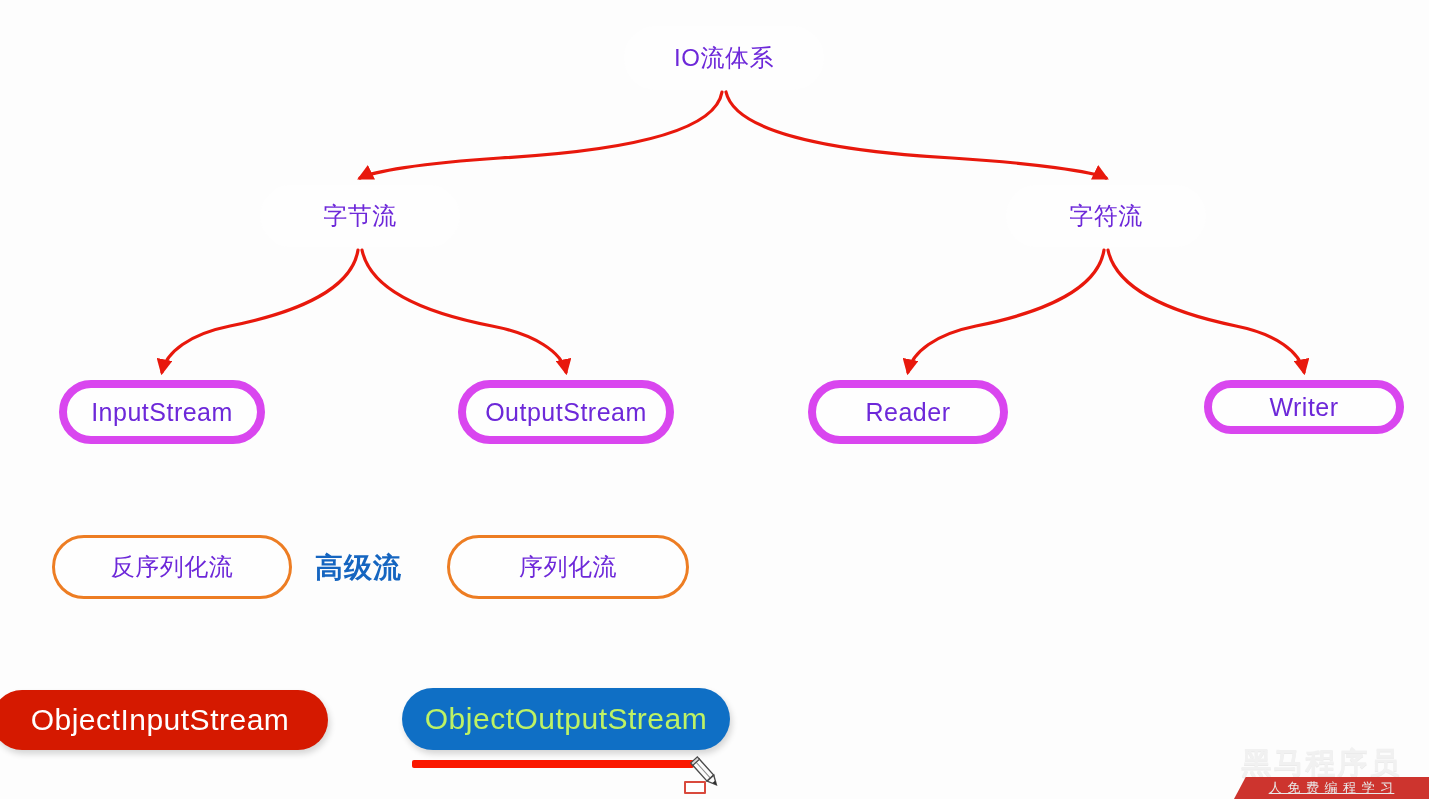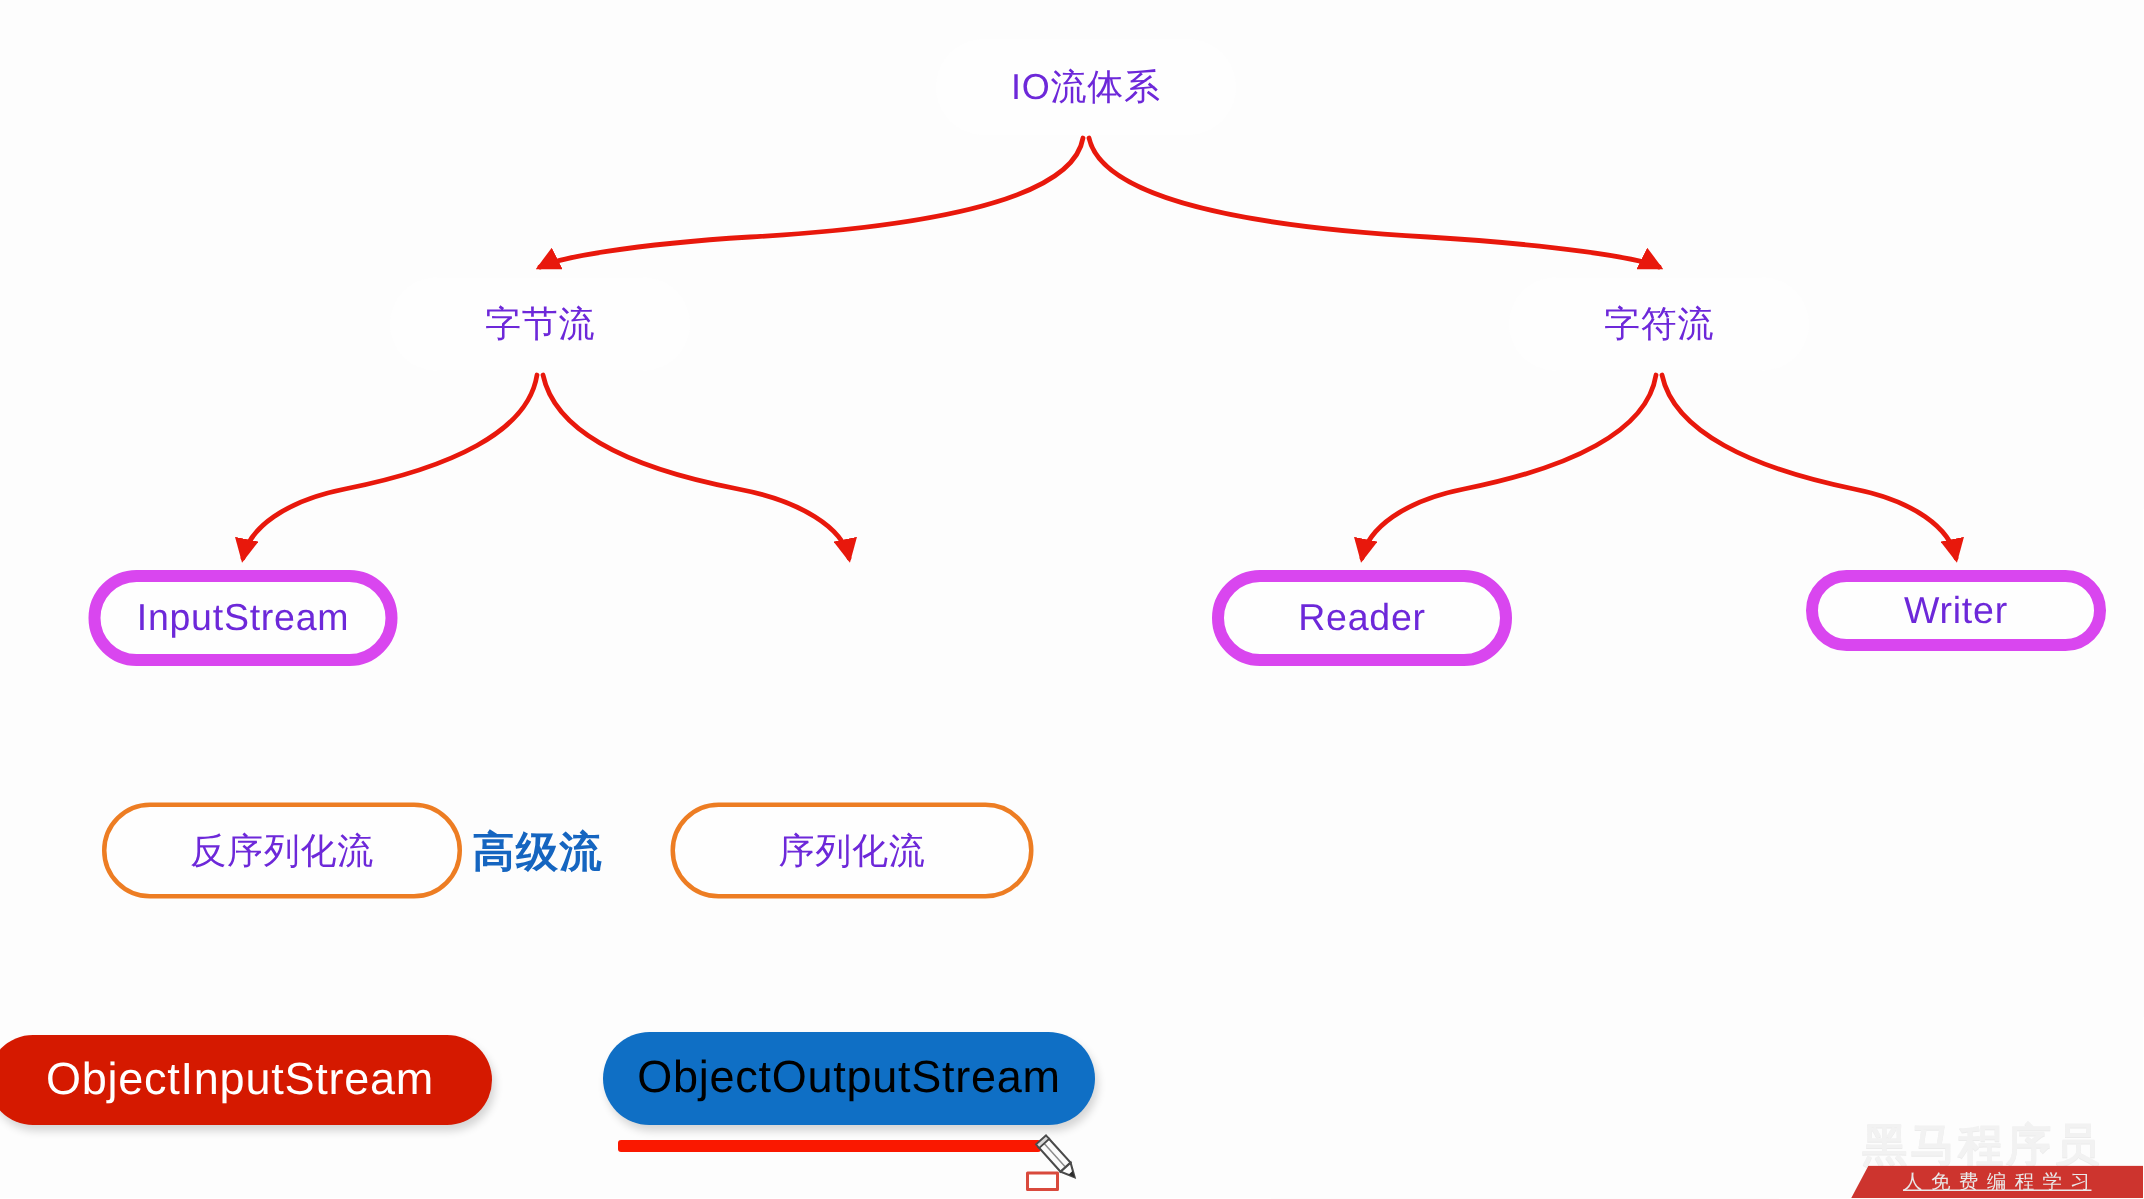--- a/index.html
+++ b/index.html
@@ -64,21 +64,21 @@
     border: none;
     border-radius: 34px;
     color: #ffffff;
     font-size: 30px;
     box-shadow: 2px 4px 6px rgba(0,0,0,0.16);
   }
   .node.filled-blue {
     background: #0f6fc5;
     border: none;
     border-radius: 34px;
-    color: #000000;
+    color: #bef264;
     font-size: 30px;
     box-shadow: 2px 4px 6px rgba(0,0,0,0.16);
   }
 
   .plain-label {
     position: absolute;
     display: flex;
     align-items: center;
     justify-content: flex-start;
     font-size: 28px;
@@ -181,30 +181,33 @@
   </div>
 
   <div class="node red-outline" style="left:260px; top:185px; width:200px; height:62px;">
     <span>字节流</span>
   </div>
 
   <div class="node blue-outline" style="left:59px; top:380px; width:206px; height:64px;">
     <span>InputStream</span>
   </div>
 
+  <div class="node blue-outline" style="left:458px; top:380px; width:216px; height:64px;">
+    <span>OutputStream</span>
+  </div>
 
   <div class="node blue-outline" style="left:808px; top:380px; width:200px; height:64px;">
     <span>Reader</span>
   </div>
 
   <div class="node blue-outline" style="left:1204px; top:380px; width:200px; height:54px;">
     <span>Writer</span>
   </div>
 
-  <div class="node orange-outline" style="left:68px; top:535px; width:240px; height:64px;">
+  <div class="node orange-outline" style="left:52px; top:535px; width:240px; height:64px;">
     <span>反序列化流</span>
   </div>
 
   <div class="plain-label" style="left:315px; top:546px; width:110px; height:44px;">
     <span>高级流</span>
   </div>
 
   <div class="node orange-outline" style="left:447px; top:535px; width:242px; height:64px;">
     <span>序列化流</span>
   </div>

